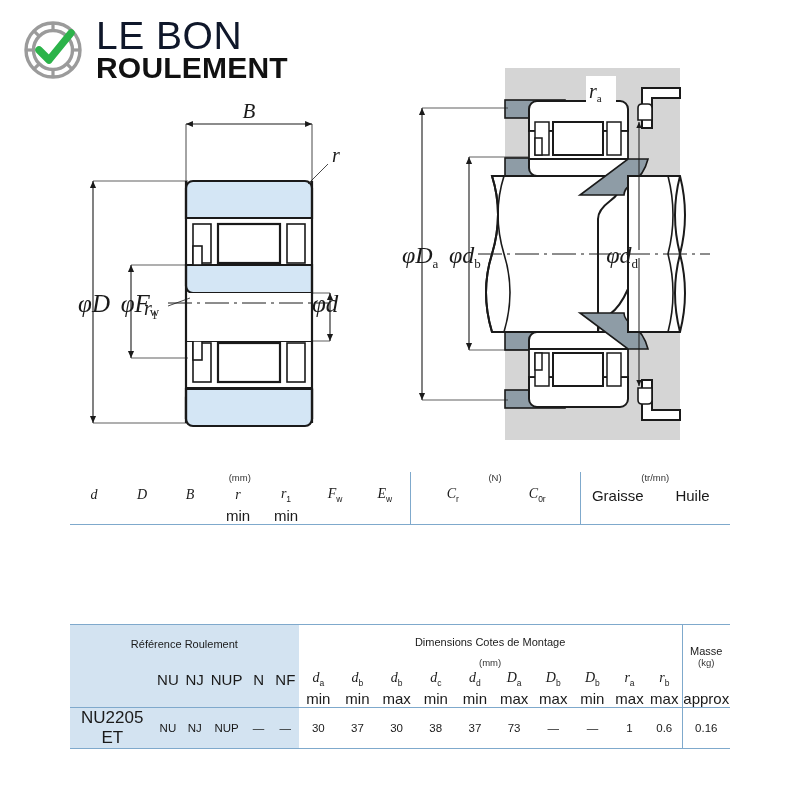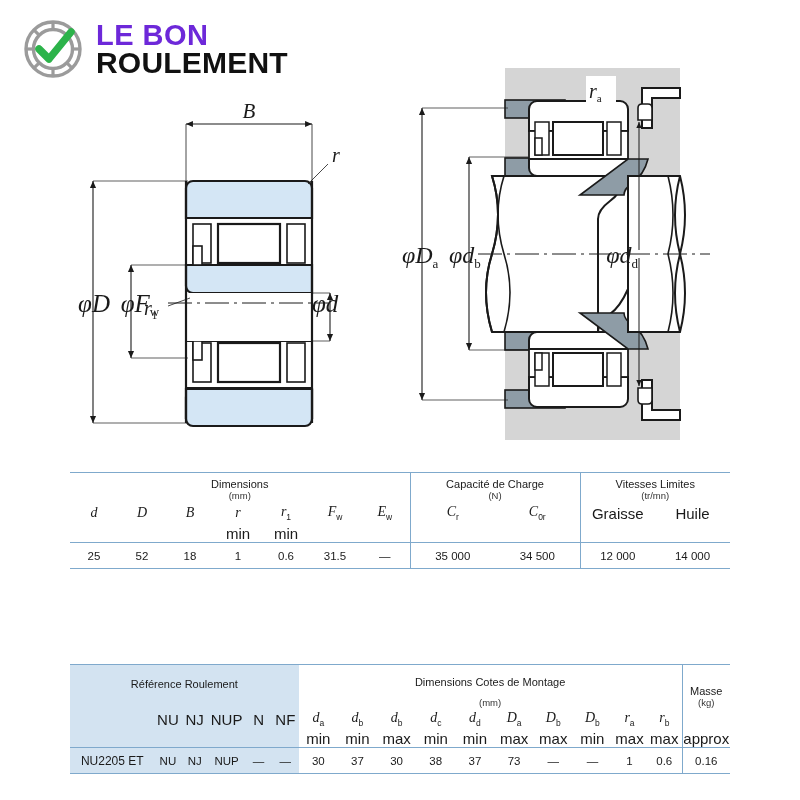--- a/index.html
+++ b/index.html
@@ -7,44 +7,44 @@
     width:800px;height:800px;background:#ffffff;
     font-family:"Liberation Sans",sans-serif;
     color:#1a1a1a;position:relative;overflow:hidden;
   }
   .page{position:relative;width:800px;height:800px;}
 
   
   .logo{position:absolute;left:22px;top:18px;display:flex;align-items:center;gap:12px;}
   .logo-mark{width:62px;height:62px;position:relative;}
   .logo-text{display:flex;flex-direction:column;line-height:0.93;}
-  .logo-line1{font-size:29px;font-weight:bold;color:#6d28d9;letter-spacing:0.5px;}
+  .logo-line1{font-size:39px;font-weight:normal;color:#0f172a;letter-spacing:0.5px;}
   .logo-line2{font-size:30px;font-weight:bold;color:#111111;letter-spacing:0.2px;}
 
   
   .draw{position:absolute;}
   #left-drawing{left:60px;top:80px;}
   #right-drawing{left:380px;top:60px;}
 
   
   .tbl{position:absolute;border-collapse:collapse;font-size:10.5px;color:#1a1a1a;}
   #table-dimensions{left:70px;top:472px;width:660px;}
-  #table-mounting{left:70px;top:664px;width:660px;}
+  #table-mounting{left:70px;top:624px;width:660px;}
   .tbl td,.tbl th{padding:0;text-align:center;vertical-align:middle;font-weight:normal;}
   .hr-top{border-top:1.6px solid #7fa9cc;}
   .hr-bot{border-bottom:1.6px solid #7fa9cc;}
   .vl{border-left:1.2px solid #7fa9cc;}
   .grp{font-size:11px;}
   .sub{font-size:15px;}
   .ital{font-style:italic;font-family:"Liberation Serif",serif;font-size:14px;}
   .ital sub{font-style:normal;font-family:"Liberation Sans",sans-serif;font-size:8.5px;}
   .val{font-size:11.5px;}
   .bold{font-weight:bold;}
   .refbg{background:#d3e3f1;}
-  .refname{font-weight:bold;font-size:12px;text-align:left;padding-left:8px;}
+  .refname{font-weight:bold;font-size:17px;text-align:left;padding-left:8px;}
   .tbl .h-unit{font-size:9.5px;color:#333;}
 </style>
 </head>
 <body>
 
 <div class="page">
 
   <div class="logo">
     <div class="logo-mark">
       <svg width="62" height="62" viewBox="0 0 62 62">
@@ -230,25 +230,20 @@
       <col style="width:48px">
         <col style="width:48px">
         <col style="width:50px">
         <col style="width:50px">
       <col style="width:85px">
         <col style="width:85px">
       <col style="width:75px">
         <col style="width:75px">
     </colgroup>
     <tbody>
-        <tr class="hr-top">
-      <td colspan="7" class="grp" style="padding-top:5px;">Dimensions</td>
-      <td colspan="2" class="grp vl" style="padding-top:5px;">Capacité de Charge</td>
-      <td colspan="2" class="grp vl" style="padding-top:5px;">Vitesses Limites</td>
-    </tr>
     <tr>
       <td colspan="7" class="h-unit">(mm)</td>
       <td colspan="2" class="h-unit vl">(N)</td>
       <td colspan="2" class="h-unit vl">(tr/mn)</td>
     </tr>
     <tr style="height:24px;">
       <td class="ital"><span>d</span></td>
       <td class="ital"><span>D</span></td>
       <td class="ital"><span>B</span></td>
       <td class="ital"><span>r</span></td>
@@ -265,33 +260,20 @@
       <td></td>
       <td></td>
       <td class="sub">min</td>
       <td class="sub">min</td>
       <td></td>
       <td></td>
       <td class="vl"></td>
       <td></td>
       <td class="vl"></td>
       <td></td>
-    </tr>
-    <tr class="hr-bot" style="height:26px;">
-      <td class="val bold">25</td>
-      <td class="val">52</td>
-      <td class="val">18</td>
-      <td class="val">1</td>
-      <td class="val">0.6</td>
-      <td class="val">31.5</td>
-      <td class="val">—</td>
-      <td class="val vl">35 000</td>
-      <td class="val">34 500</td>
-      <td class="val vl">12 000</td>
-      <td class="val">14 000</td>
     </tr>
   </tbody>
     </table>
 
   <table class="tbl" id="table-mounting">
     <colgroup>
       <col style="width:82px">
       <col style="width:26px">
         <col style="width:26px">
         <col style="width:36px">

